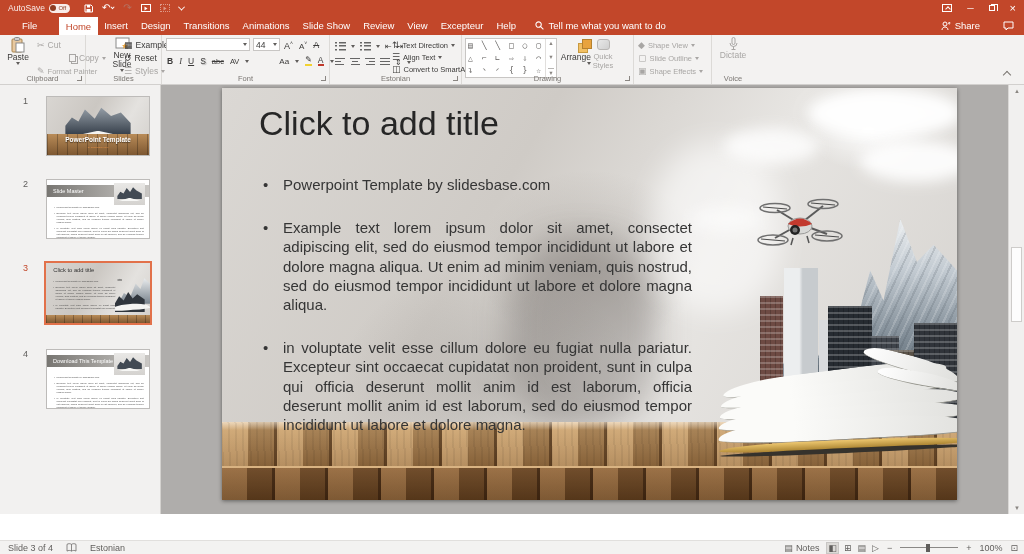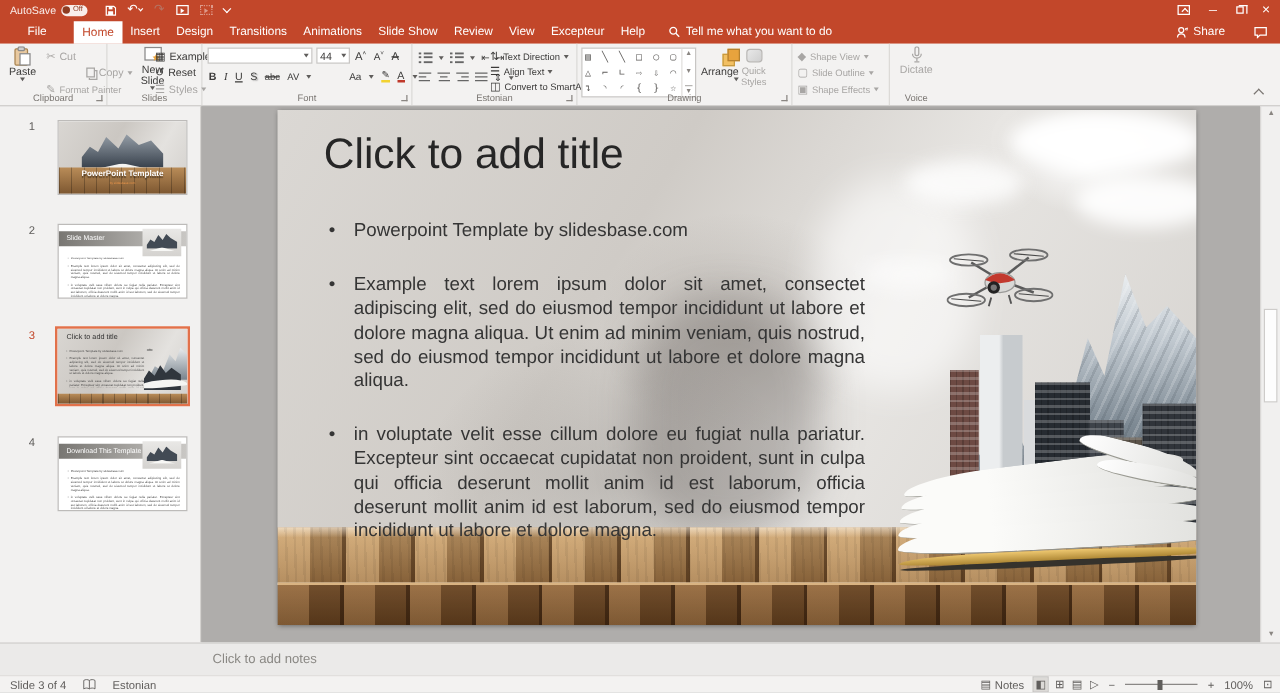--- a/index.html
+++ b/index.html
@@ -577,23 +577,20 @@
       </div>
     </div>
 
     <div class="vscroll">
       <span class="varr" style="top:0;">▲</span>
       <div class="vthumb"></div>
       <span class="varr" style="bottom:0;">▼</span>
     </div>
   </div>
 
-  <div class="notesbar">
-    <span class="notes-ph">Click to add notes</span>
-  </div>
 
   <div class="statusbar">
     <div class="sb-left">
       <span>Slide 3 of 4</span>
       <svg width="11" height="9" viewBox="0 0 12 10">
           <path d="M6 1.5C4.5.5 2.5.5 1 1.5V9c1.5-1 3.5-1 5 0 1.5-1 3.5-1 5 0V1.5C9.5.5 7.5.5 6 1.5z" fill="none" stroke="#605E5C" stroke-width=".8"></path>
           <line x1="6" y1="1.5" x2="6" y2="9" stroke="#605E5C" stroke-width=".8"></line>
         </svg>
       <span>Estonian</span>
     </div>

